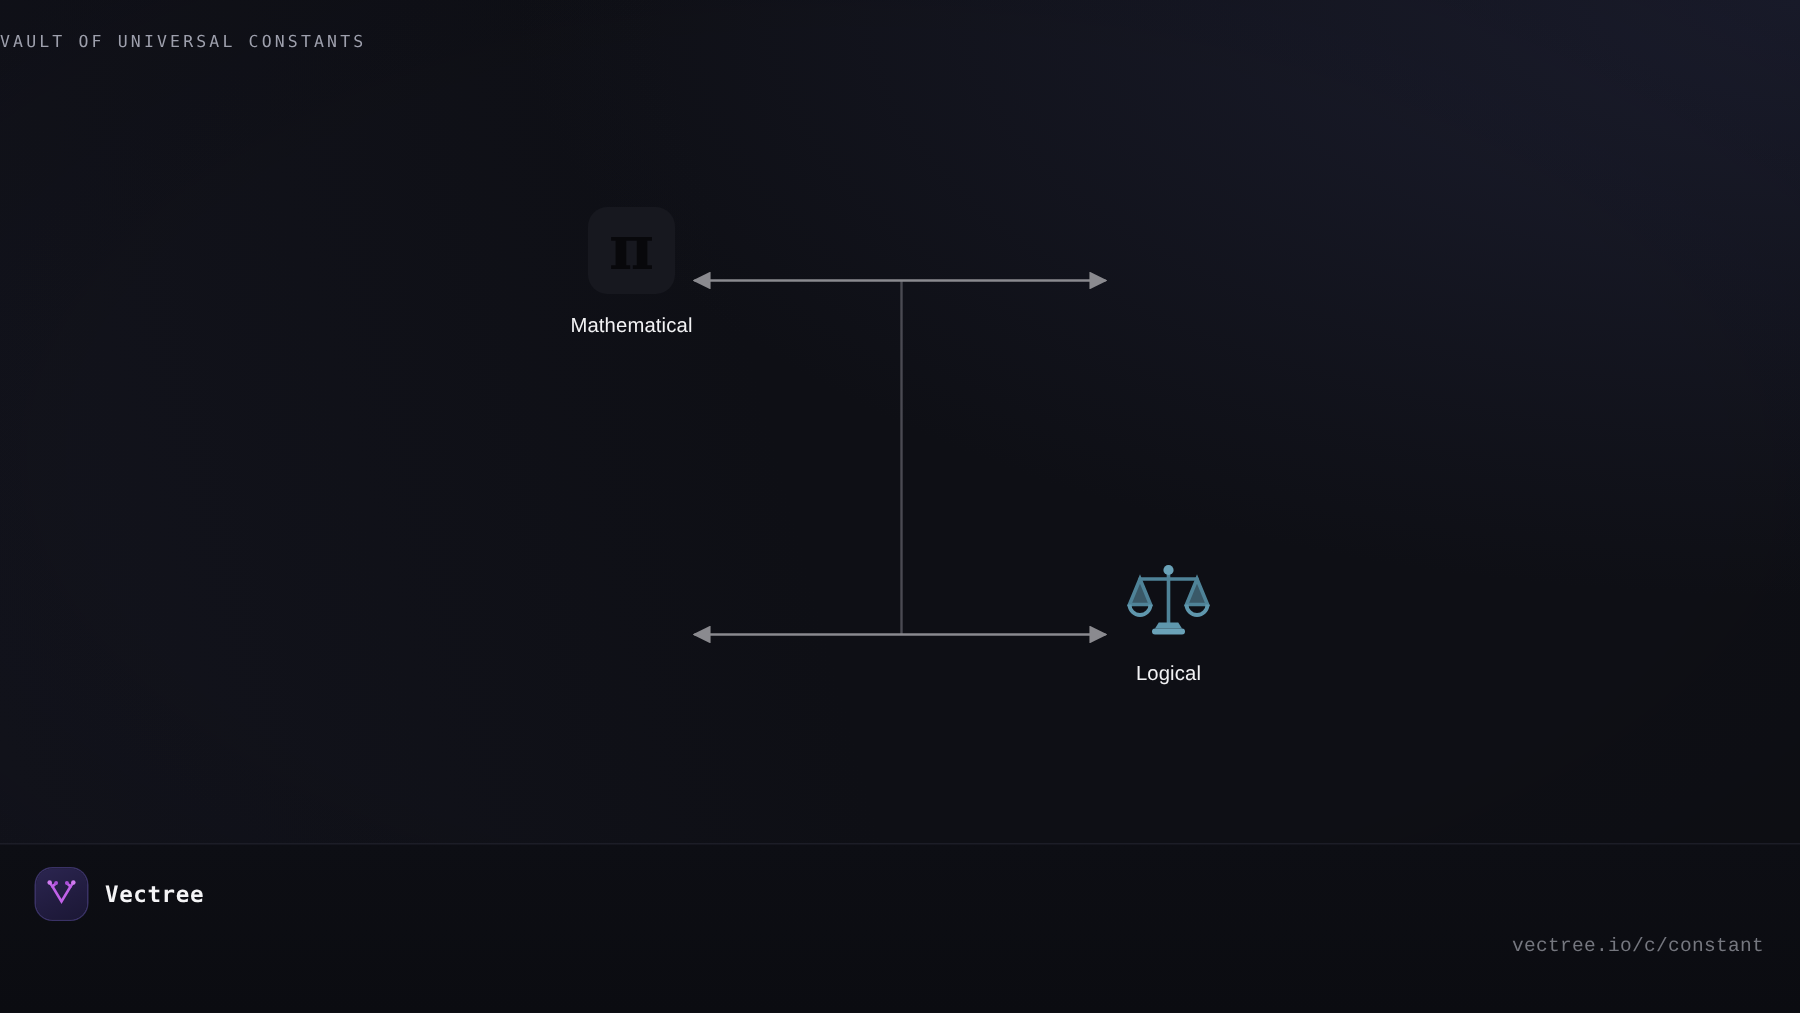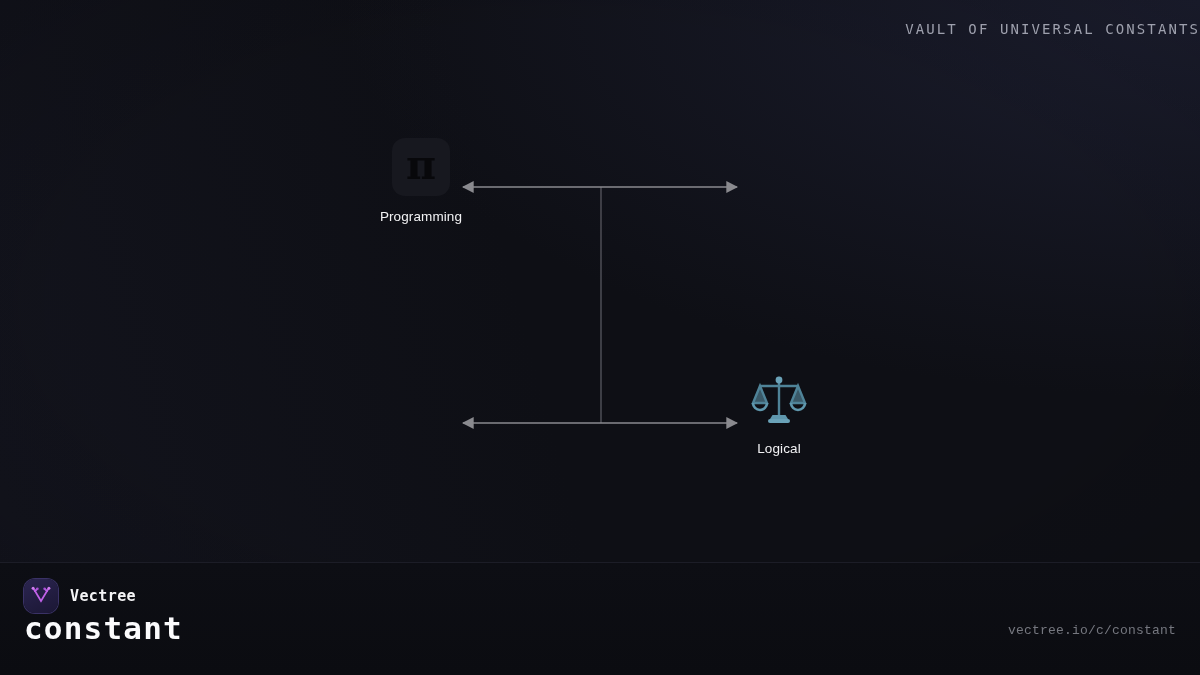--- a/index.html
+++ b/index.html
@@ -42,23 +42,23 @@
     background: radial-gradient(120% 110% at 50% 45%,
                 #00000000 35%, #00000055 100%);
   }
 
   
   .title {
     position: absolute;
     top: 21px;
     left: 0;
     width: 1200px;
-    text-align: right;
+    text-align: left;
     font-family: "DejaVu Sans Mono", "Liberation Mono", monospace;
-    font-size: 14px;
+    font-size: 11px;
     letter-spacing: 2.1px;
     color: #9ea0ad;
     white-space: nowrap;
   }
 
   
   .stage {
     position: absolute;
     left: 0;
     top: 0;
@@ -221,21 +221,21 @@
 
     <line x1="463" y1="187" x2="737" y2="187" stroke="#8a8a8f" stroke-width="1.7" marker-start="url(#arrow-left)" marker-end="url(#arrow-right)"></line>
 
     <line x1="463" y1="423" x2="737" y2="423" stroke="#8a8a8f" stroke-width="1.7" marker-start="url(#arrow-left)" marker-end="url(#arrow-right)"></line>
   </svg>
 
   <div class="node" style="left:421px; top:138px;">
     <div class="node-icon tile-pi">
       <span class="pi-glyph">π</span>
     </div>
-    <div class="node-label">Programming</div>
+    <div class="node-label">Mathematical</div>
   </div>
 
 
 
   <div class="node" style="left:779px; top:370px;">
     <div class="node-icon">
       <svg class="glyph" width="56" height="54" viewBox="0 0 56 54" aria-hidden="true">
         <g stroke="#4f8398" stroke-width="2.4" fill="none" stroke-linecap="round">
           <path d="M9 14 H47"></path>
           <path d="M28 6 V44"></path>
@@ -268,17 +268,16 @@
         </g>
         <circle cx="3.1" cy="3.3" r="1.5" fill="#d07bf0"></circle>
         <circle cx="7.4" cy="3.7" r="1.3" fill="#a94fd6"></circle>
         <circle cx="18.9" cy="3.3" r="1.5" fill="#d07bf0"></circle>
         <circle cx="14.6" cy="3.7" r="1.3" fill="#a94fd6"></circle>
       </svg>
     </div>
     <div class="brand-name">Vectree</div>
   </div>
 
-  <div class="slug">constant</div>
 
   <div class="url">vectree.io/c/constant</div>
 
 </div>
 
 </body></html>

